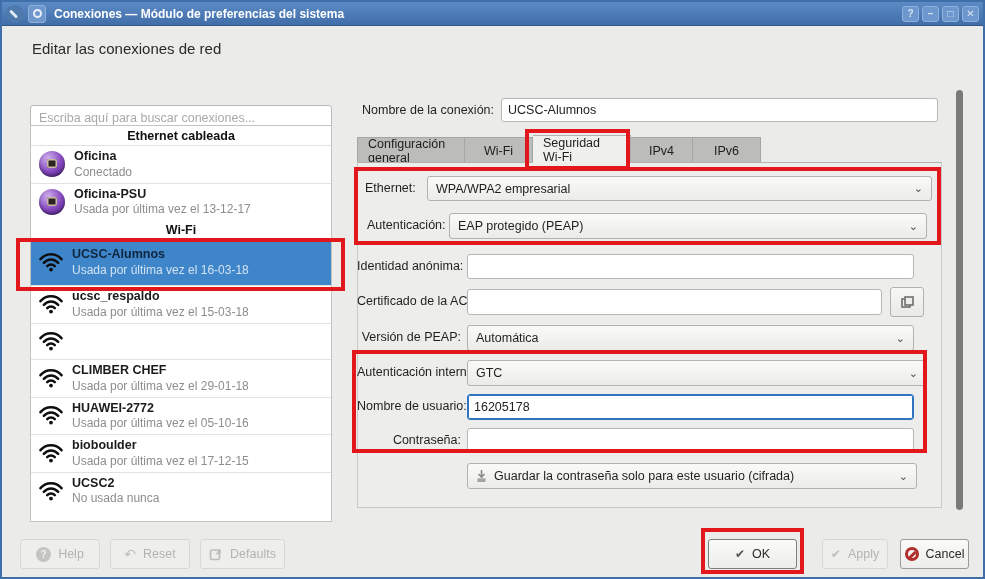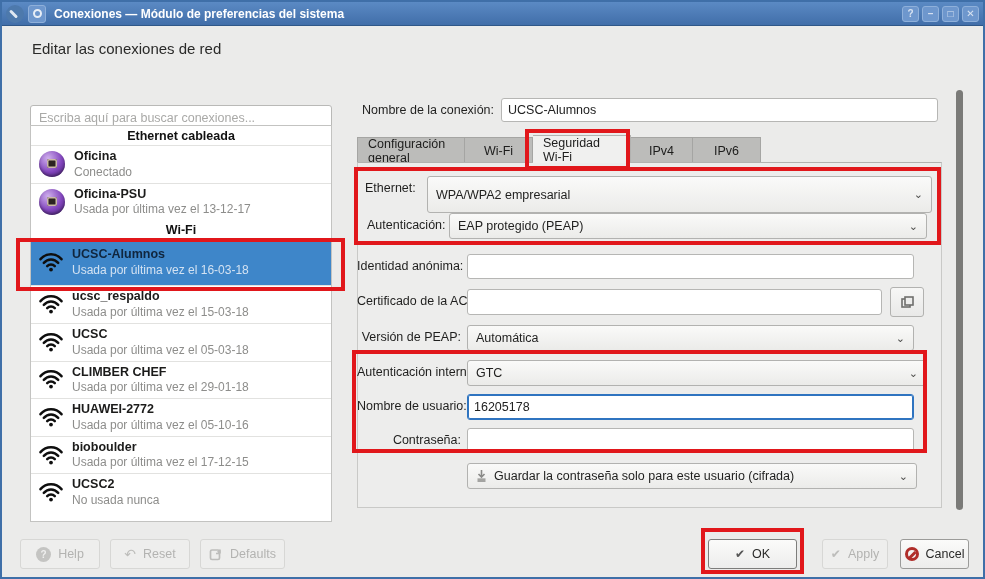--- a/index.html
+++ b/index.html
@@ -166,24 +166,20 @@
       <div class="st">Usada por última vez el 15-03-18</div>
         </span>
     </div>
     <div class="row">
       <svg class="wifi-ico" width="24" height="19" viewBox="0 0 24 19">
           <path d="M1.5 6.2 C4.5 2.8 8 1.3 12 1.3 C16 1.3 19.5 2.8 22.5 6.2" stroke="#0e0e0e" stroke-width="2.5" fill="none" stroke-linecap="round"></path>
           <path d="M4.8 9.8 C6.8 7.6 9.2 6.4 12 6.4 C14.8 6.4 17.2 7.6 19.2 9.8" stroke="#0e0e0e" stroke-width="2.5" fill="none" stroke-linecap="round"></path>
           <path d="M8.2 13.2 C9.3 12 10.5 11.4 12 11.4 C13.5 11.4 14.7 12 15.8 13.2" stroke="#0e0e0e" stroke-width="2.5" fill="none" stroke-linecap="round"></path>
           <circle cx="12" cy="16.6" r="1.9" fill="#0e0e0e"></circle>
         </svg>
-      <span class="txt">
-          <div class="nm">UCSC</div>
-      <div class="st">Usada por última vez el 05-03-18</div>
-        </span>
     </div>
     <div class="row">
       <svg class="wifi-ico" width="24" height="19" viewBox="0 0 24 19">
           <path d="M1.5 6.2 C4.5 2.8 8 1.3 12 1.3 C16 1.3 19.5 2.8 22.5 6.2" stroke="#0e0e0e" stroke-width="2.5" fill="none" stroke-linecap="round"></path>
           <path d="M4.8 9.8 C6.8 7.6 9.2 6.4 12 6.4 C14.8 6.4 17.2 7.6 19.2 9.8" stroke="#0e0e0e" stroke-width="2.5" fill="none" stroke-linecap="round"></path>
           <path d="M8.2 13.2 C9.3 12 10.5 11.4 12 11.4 C13.5 11.4 14.7 12 15.8 13.2" stroke="#0e0e0e" stroke-width="2.5" fill="none" stroke-linecap="round"></path>
           <circle cx="12" cy="16.6" r="1.9" fill="#0e0e0e"></circle>
         </svg>
       <span class="txt">
           <div class="nm">CLIMBER CHEF</div>
@@ -236,21 +232,21 @@
       <div class="tab" style="width:108px;">Configuración general</div>
       <div class="tab" style="width:68px;">Wi-Fi</div>
       <div class="tab active" style="width:98px;">Seguridad Wi-Fi</div>
       <div class="tab" style="width:62px;">IPv4</div>
       <div class="tab" style="width:68px;">IPv6</div>
     </div>
 
     <div class="pane"></div>
 
     <div class="lbl" style="left:8px; top:89px;">Ethernet:</div>
-    <div class="combo" style="left:70px; top:84px; width:505px; height:37px;">
+    <div class="combo" style="left:70px; top:84px; width:505px; height:25px;">
       <span>WPA/WPA2 empresarial</span>
       <span class="chev">⌄</span>
     </div>
 
     <div class="lbl" style="left:10px; top:126px;">Autenticación:</div>
     <div class="combo" style="left:92px; top:121px; width:478px; height:26px;">
       <span>EAP protegido (PEAP)</span>
       <span class="chev">⌄</span>
     </div>
 

